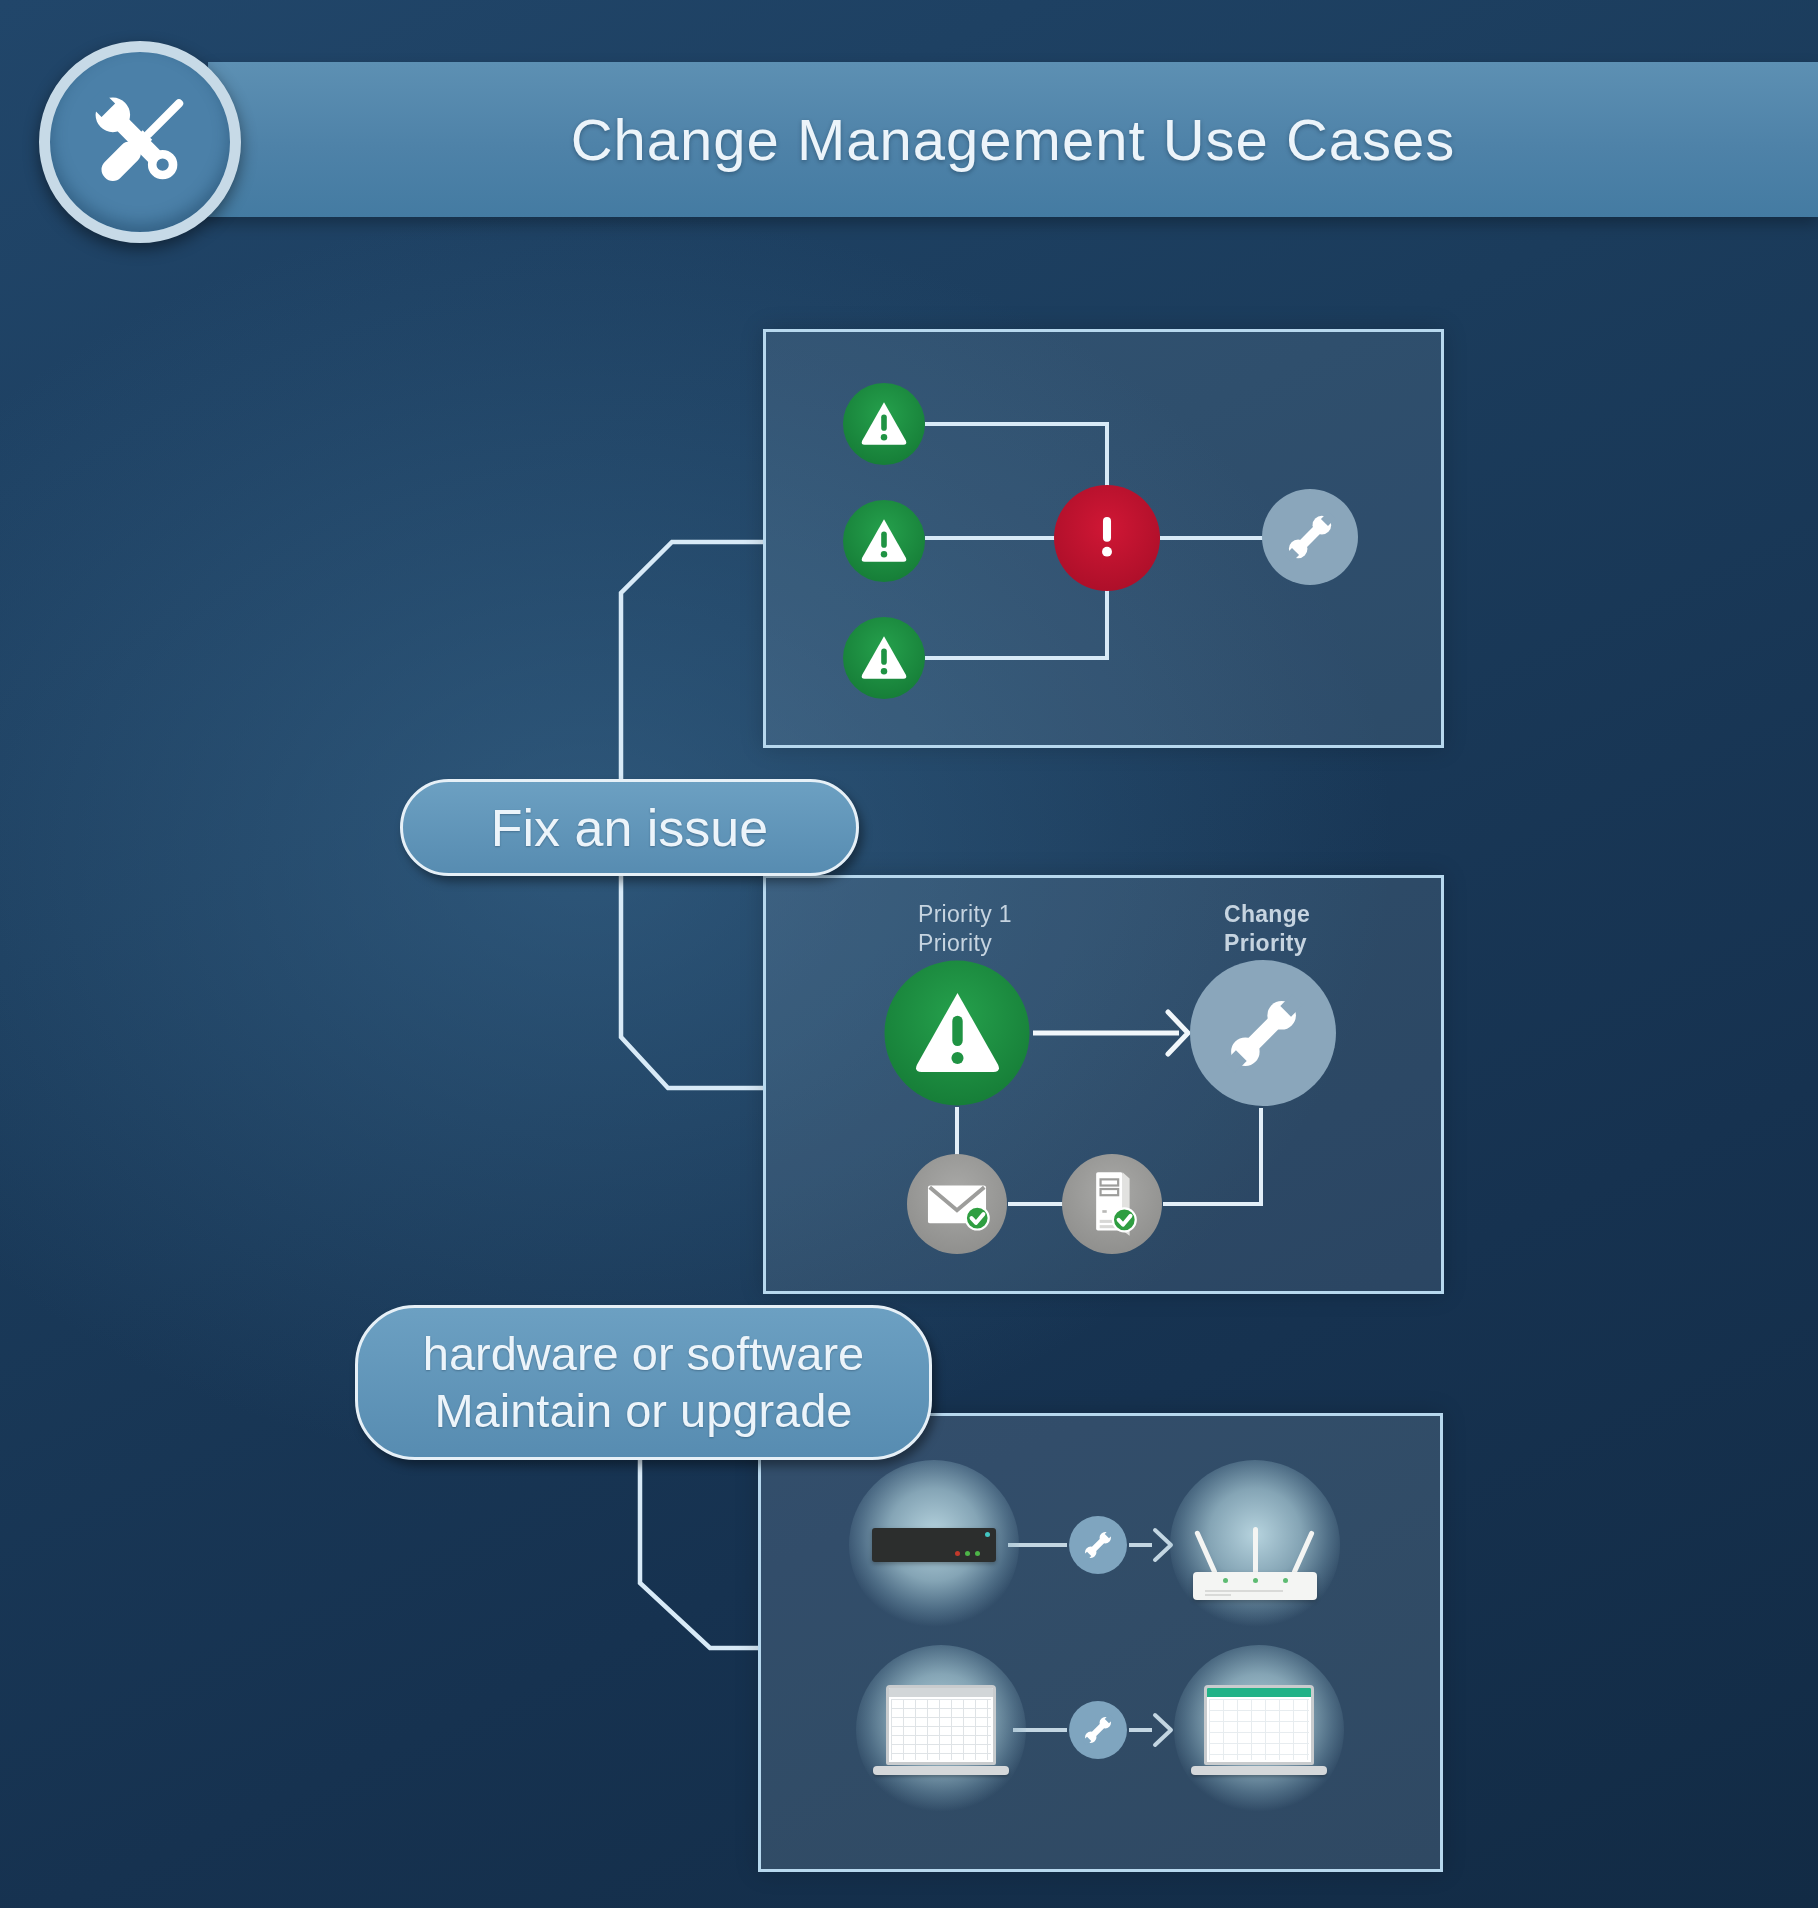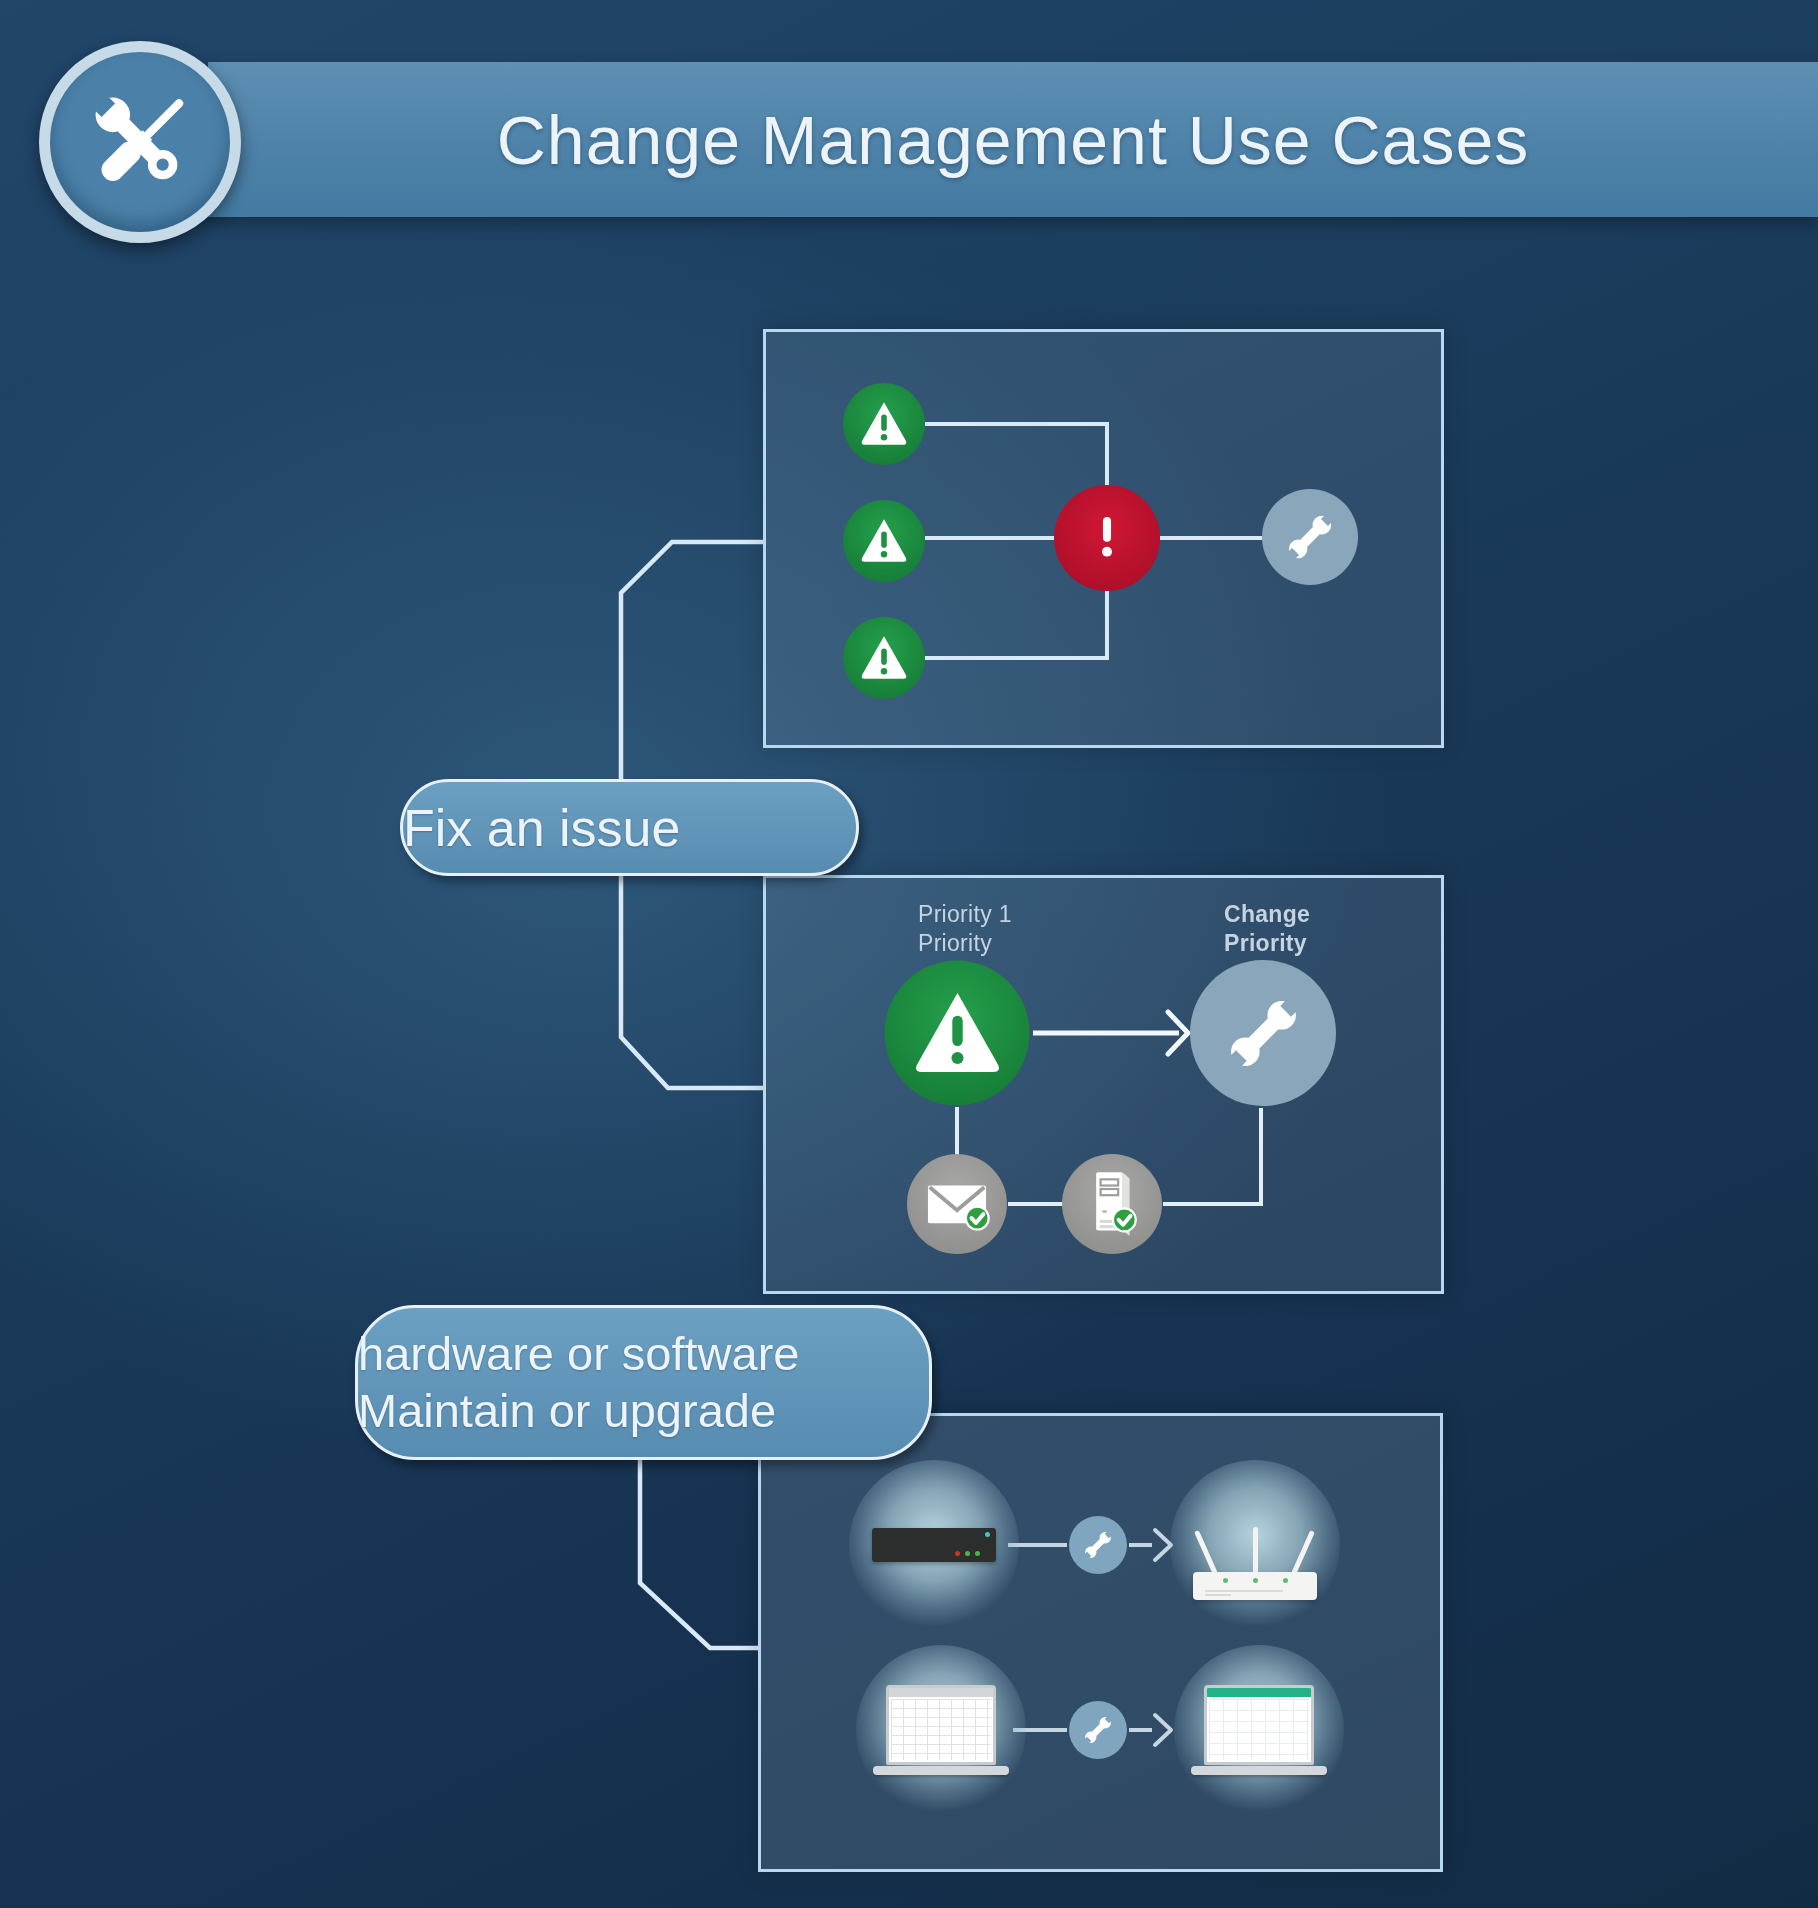--- a/index.html
+++ b/index.html
@@ -13,21 +13,21 @@
   #stage { position:absolute; inset:0; }
 
   
   .banner {
     position:absolute; left:208px; top:62px; right:0; height:155px;
     background:linear-gradient(180deg, var(--banner-edge), var(--banner) 55%, #447ba2);
     box-shadow:0 7px 14px rgba(0,0,0,0.28);
     display:flex; align-items:center; justify-content:center; z-index:5;
   }
   .banner h1 {
-    margin:0; font-size:68px; font-weight:300; letter-spacing:1px;
+    margin:0; font-size:58px; font-weight:300; letter-spacing:1px;
     color:var(--text-light); text-shadow:0 2px 4px rgba(10,30,50,0.35);
   }
   .badge {
     position:absolute; left:39px; top:41px; width:180px; height:180px;
     border-radius:50%; background:var(--badge-inner);
     border:11px solid var(--badge-ring);
     box-shadow:0 6px 16px rgba(0,0,0,0.45), inset 0 -8px 16px rgba(10,40,70,0.35);
     display:flex; align-items:center; justify-content:center; z-index:6;
   }
   .badge svg { width:128px; height:128px; }
@@ -45,21 +45,21 @@
   #panel2 { left:763px; top:875px; width:681px; height:419px; }
   #panel3 { left:758px; top:1413px; width:685px; height:459px; background:rgba(198,224,241,0.16); }
   .panel > svg.wires { position:absolute; inset:0; width:100%; height:100%; }
 
   
   .pill {
     position:absolute; box-sizing:border-box; z-index:5;
     background:linear-gradient(180deg, #6ca0c2, #578cb1);
     border:3px solid var(--pill-border); border-radius:60px;
     box-shadow:4px 6px 10px rgba(0,0,0,0.38);
-    display:flex; flex-direction:column; align-items:flex-start; justify-content:center;
+    display:flex; flex-direction:column; align-items:center; justify-content:center;
     color:var(--text-light); font-weight:300; text-shadow:0 1px 2px rgba(10,30,50,0.3);
   }
   #pill-fix { left:400px; top:779px; width:459px; height:97px; font-size:52px; border-radius:50px; }
   #pill-maintain { left:355px; top:1305px; width:577px; height:155px; font-size:47px; line-height:1.2; }
 
   
   .abs-center { position:absolute; transform:translate(-50%,-50%); }
   .circle { border-radius:50%; display:flex; align-items:center; justify-content:center; }
   .c-green      { background:radial-gradient(circle at 50% 38%, #25a04c, #157b36 85%); }
   .c-red        { background:radial-gradient(circle at 50% 40%, #d01735, #a90e28 88%); }

